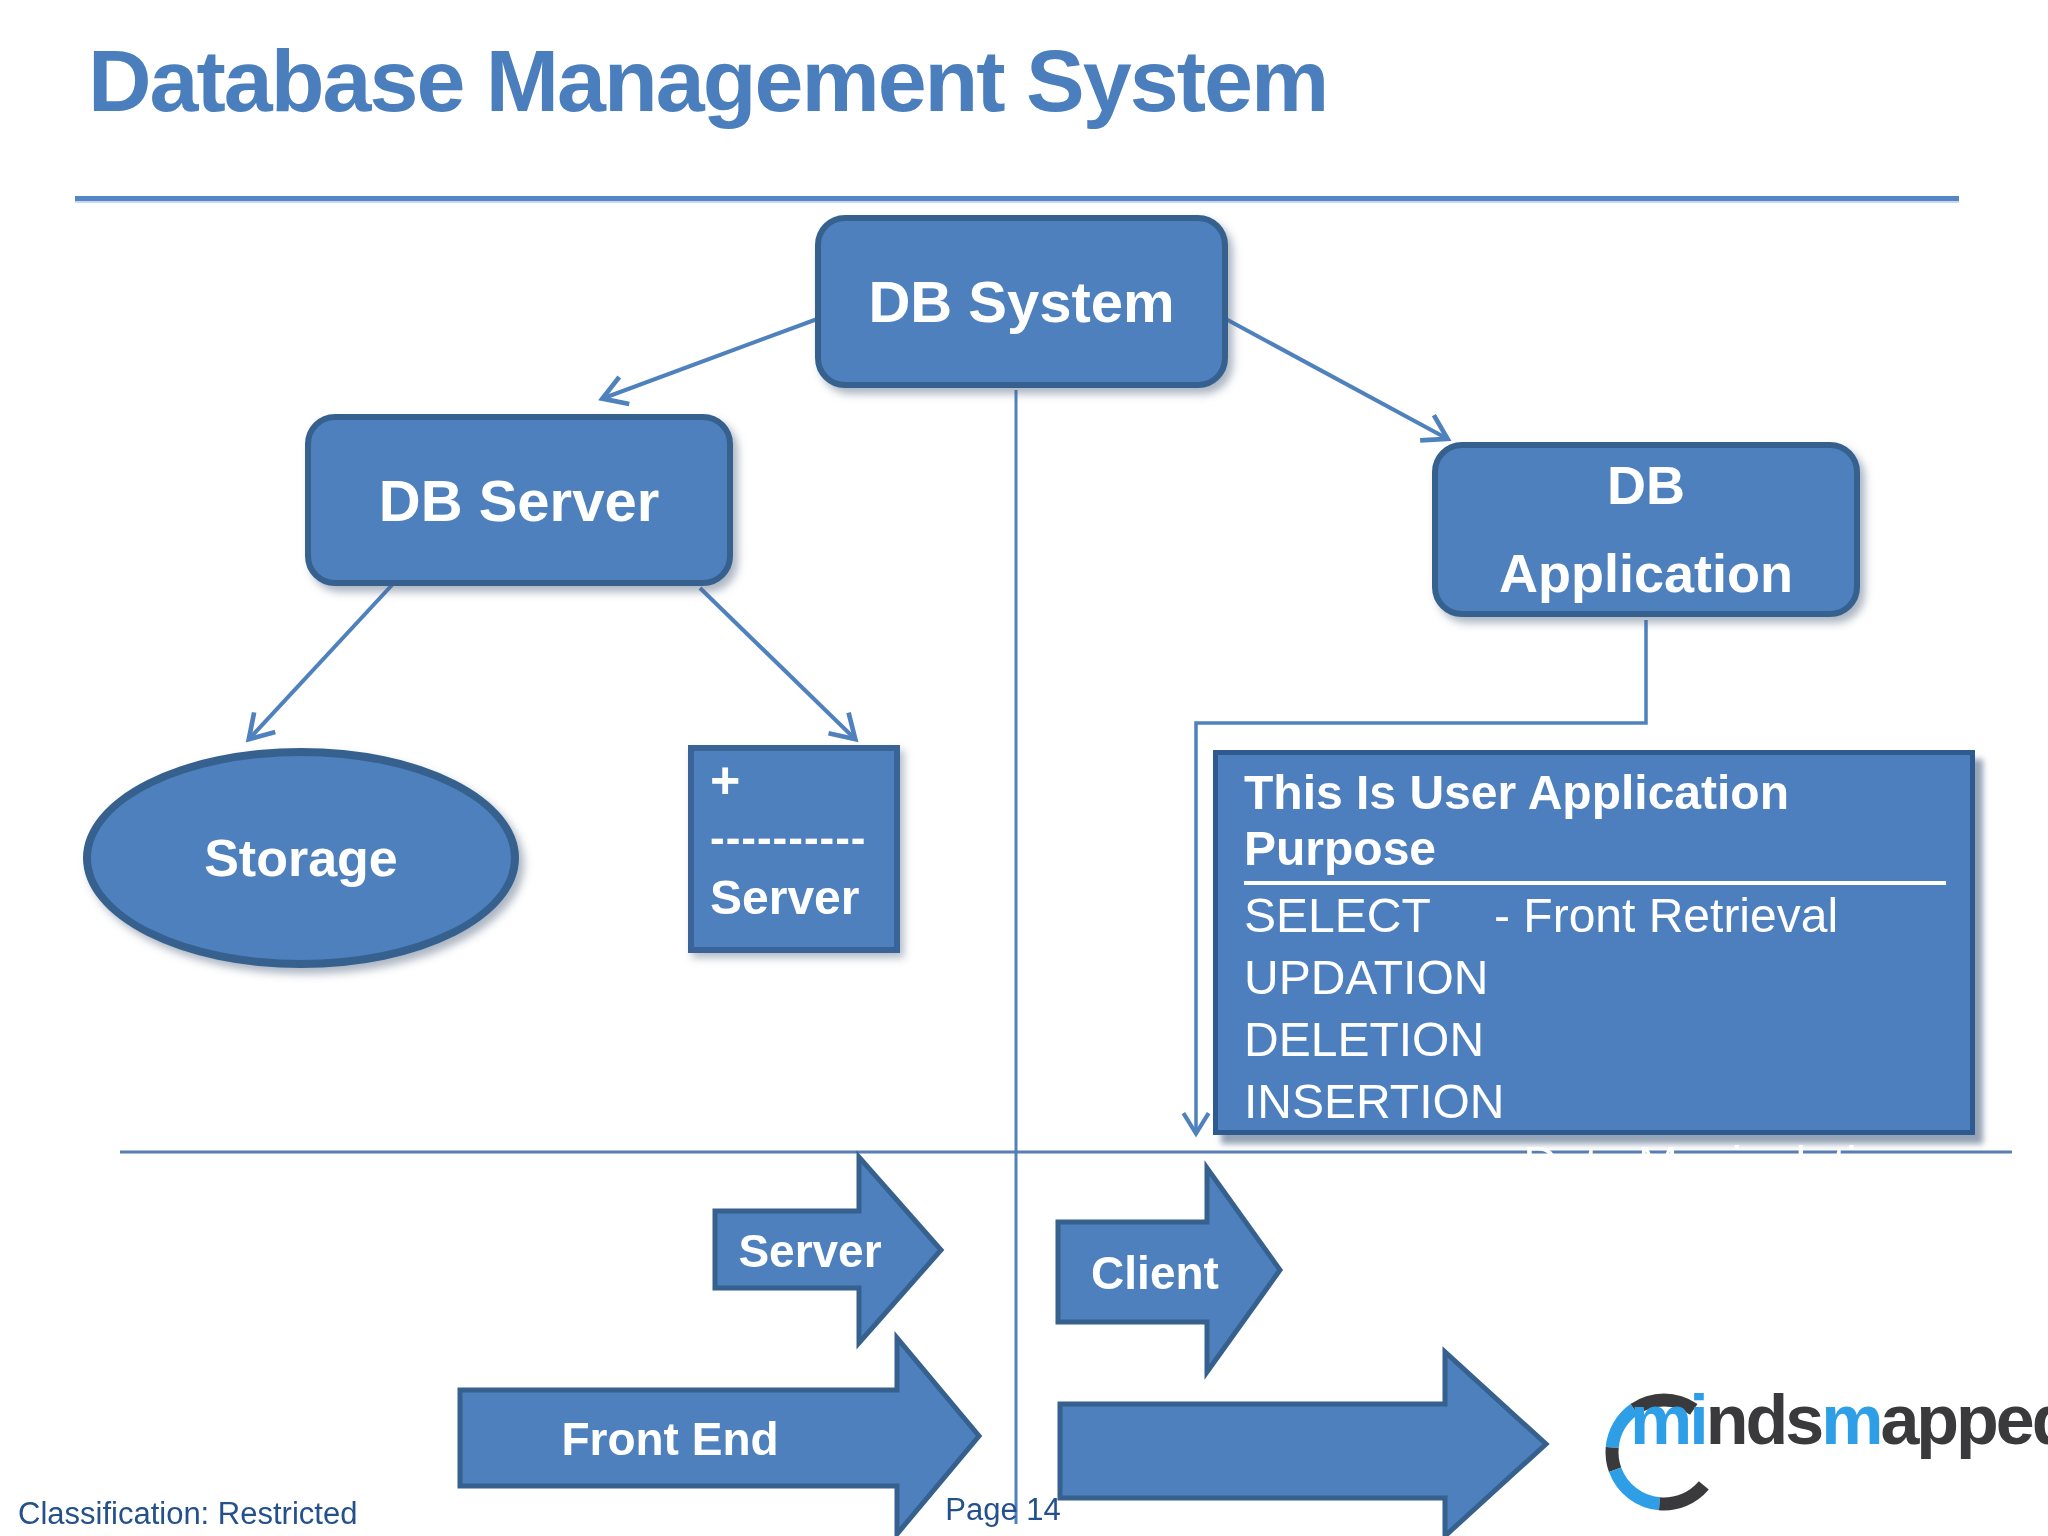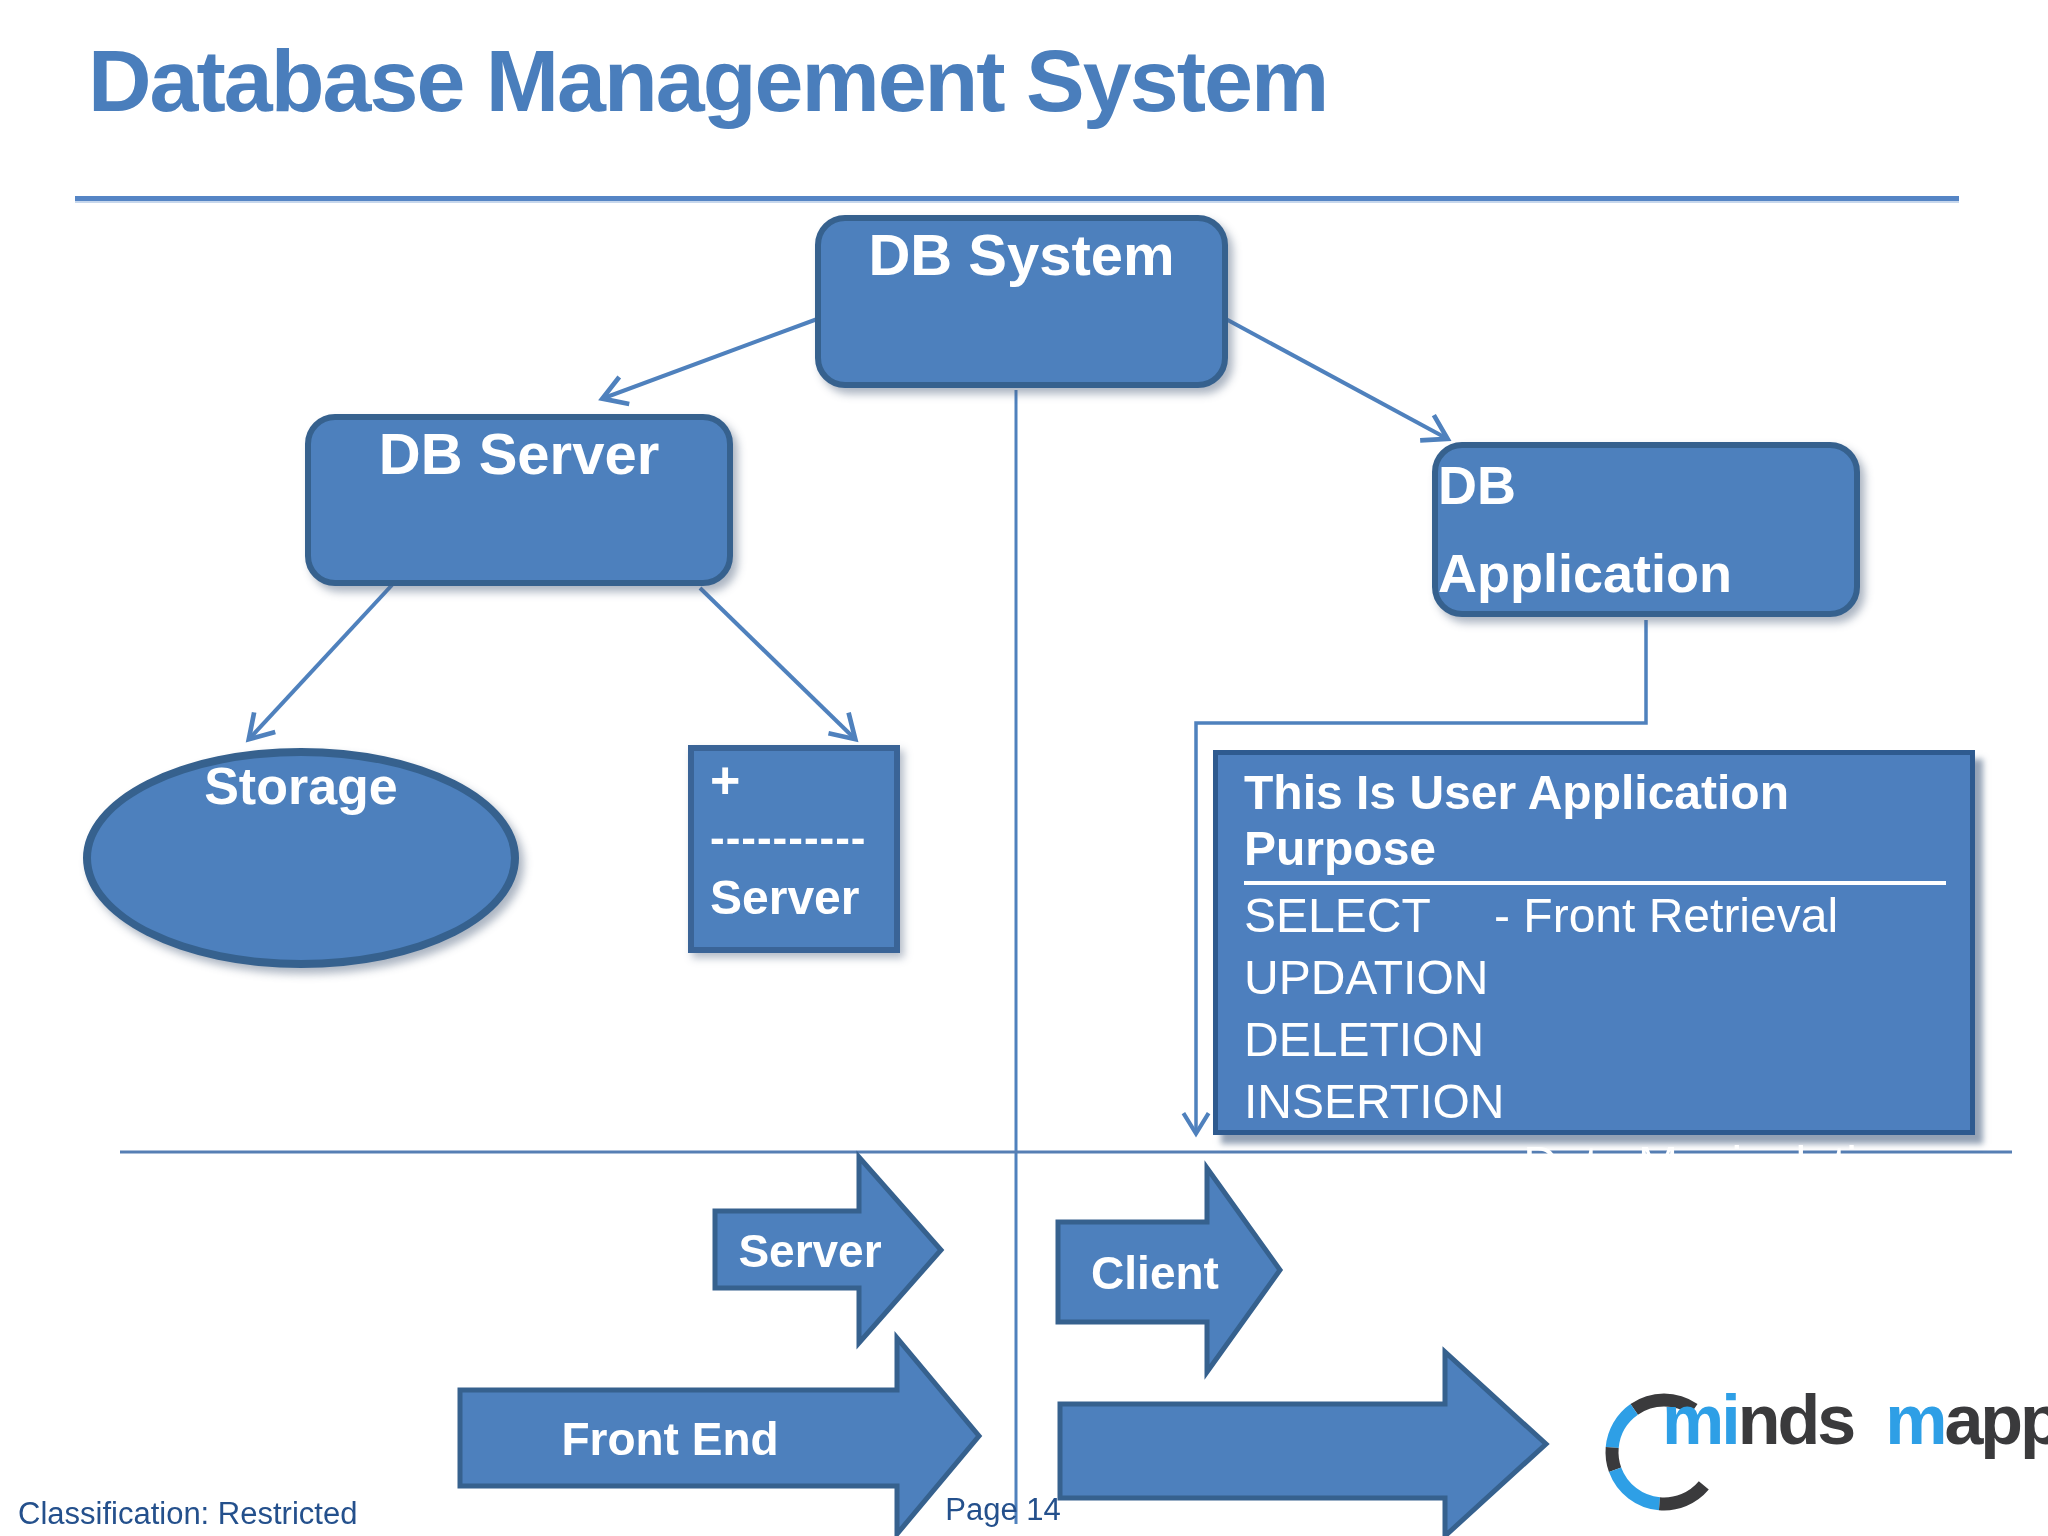--- a/index.html
+++ b/index.html
@@ -11,21 +11,21 @@
   .abs{position:absolute;}
   .slide-title{
     left:88px;top:30px;width:1700px;
     font-size:88px;font-weight:bold;color:#4a7ebc;letter-spacing:-2px;z-index:2;
   }
   .title-rule{
     left:75px;top:196px;width:1884px;height:5px;background:#5585c5;z-index:2;
     border-bottom:2px solid #c7d7ec;
   }
   .node{
-    display:flex;align-items:flex-start;justify-content:center;text-align:center;
+    display:flex;align-items:center;justify-content:center;text-align:center;
     background:#4d80bd;border:6px solid #36618e;color:#ffffff;font-weight:bold;
     box-sizing:border-box;z-index:2;
     box-shadow:5px 6px 9px rgba(70,90,120,0.45);
   }
   .rounded{border-radius:30px;}
   #db-system{left:815px;top:215px;width:413px;height:173px;font-size:58px;}
   #db-server{left:305px;top:408px;width:428px;height:172px;font-size:58px;margin-top:6px;}
   #db-application{left:1432px;top:442px;width:428px;height:175px;font-size:54px;line-height:1.25;flex-direction:column;gap:21px;}
   #storage{left:83px;top:748px;width:436px;height:220px;border-radius:50%;border-width:8px;font-size:52px;}
   #server-note{
@@ -54,21 +54,21 @@
   }
   #server-label{left:705px;top:1224px;width:210px;}
   #client-label{left:1050px;top:1246px;width:210px;}
   #backend-label{left:470px;top:1412px;width:400px;}
   #frontend-label{left:1050px;top:1426px;width:400px;}
   .footer-text{font-size:31px;color:#24508c;z-index:3;}
   #footer-classification{left:18px;top:1496px;}
   #footer-page{left:903px;top:1492px;width:200px;text-align:center;}
   #logo{left:1594px;top:1378px;width:454px;height:150px;z-index:3;}
   #logo-text{position:absolute;left:36px;top:6px;font-size:70px;font-weight:bold;letter-spacing:-3px;line-height:72px;white-space:nowrap;}
-  .lg-b{color:#2e9fe6;margin-left:32px;}
+  .lg-b{color:#2e9fe6;}
   .lg-d{color:#3a3a3c;}
 </style>
 </head>
 <body>
 
 <div id="slide">
 
   <svg id="connector-layer" width="2048" height="1536" viewBox="0 0 2048 1536">
     <defs>
       <marker id="vhead" viewBox="0 0 20 20" refX="15" refY="10" markerWidth="9" markerHeight="9" orient="auto-start-reverse">

